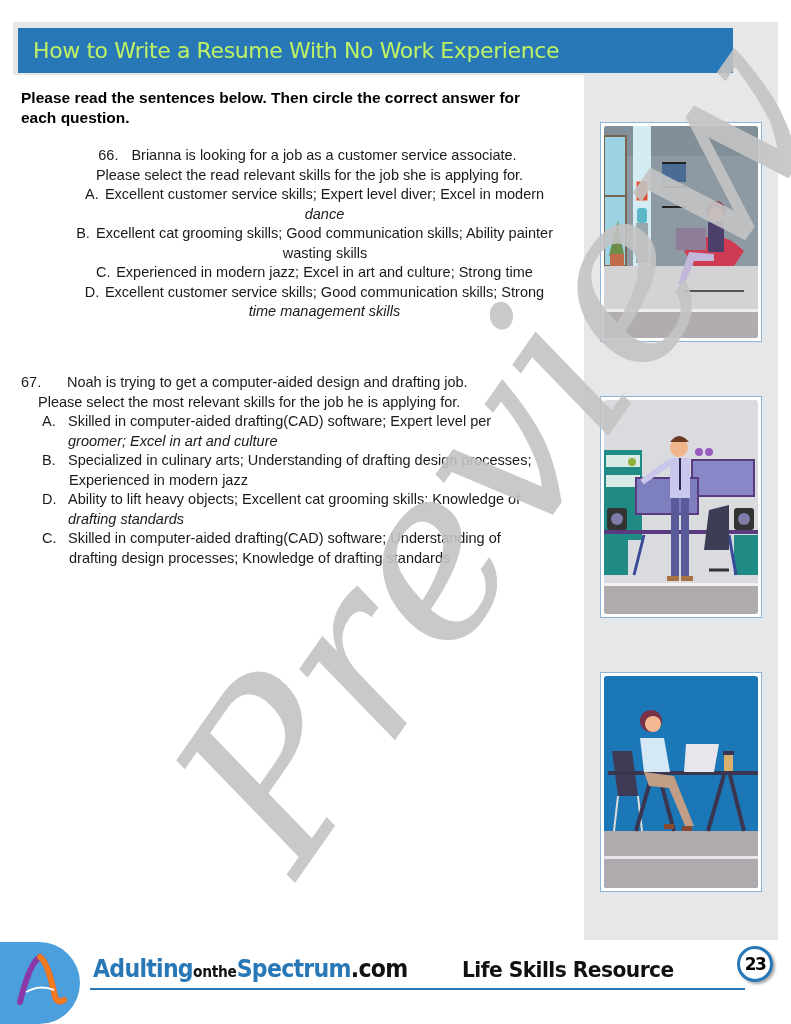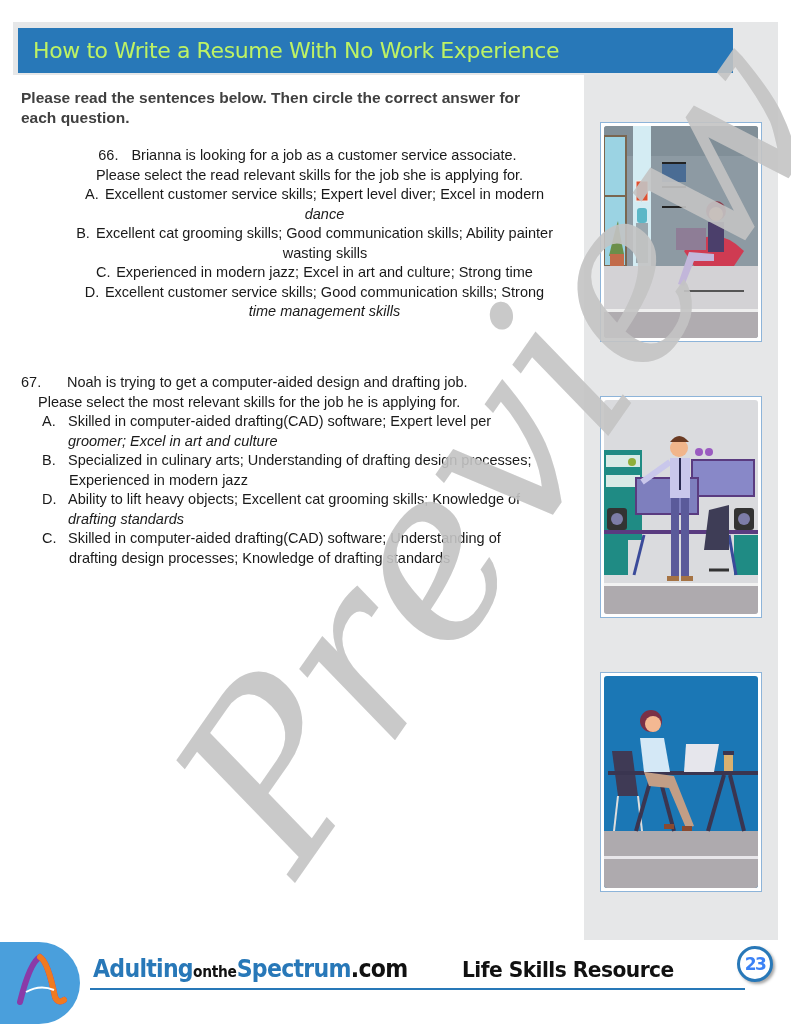--- a/index.html
+++ b/index.html
@@ -18,21 +18,21 @@
       color: #bef264; font-family: "DejaVu Sans", sans-serif;
       font-size: 22px; line-height: 45px; padding-left: 15px; box-sizing: border-box;
       letter-spacing: -0.4px;
     }
     .content {
       position: absolute; left: 13px; top: 75px; width: 571px; height: 865px;
       background: #ffffff;
     }
     .instructions {
       position: absolute; left: 21px; top: 88px; width: 550px;
-      font-size: 15.5px; font-weight: bold; line-height: 20px; color: #404040;
+      font-size: 15.5px; font-weight: bold; line-height: 20px; color: #000000;
     }
     .question { position: absolute; left: 21px; width: 560px; font-size: 14.5px; line-height: 19.5px; color: #1a1a1a; }
     .q-line { white-space: nowrap; }
     .q-num { display: inline-block; width: 46px; }
     .q-sub { padding-left: 17px; }
     .opt { padding-left: 21px; }
     .opt .letter { display: inline-block; width: 26px; }
     .opt .cont { padding-left: 26px; font-style: italic; }
     .opt .cont2 { padding-left: 27px; }
 
@@ -54,21 +54,21 @@
     .brand .small { font-size: 15px; color: #111; letter-spacing: -0.3px; }
     .brand .dark { color: #111; }
     .tagline {
       position: absolute; left: 462px; top: 957px; font-family: "DejaVu Sans", sans-serif;
       font-weight: bold; font-size: 22px; color: #111; letter-spacing: -0.6px;
       transform: scaleX(0.92); transform-origin: left;
     }
     .footer-line { position: absolute; left: 90px; top: 988px; width: 655px; height: 2px; background: #2878b8; }
     .page-num {
       position: absolute; left: 737px; top: 946px; width: 30px; height: 30px; border-radius: 50%;
-      border: 3px solid #2878b8; background: #fff; color: #3b82f6;
+      border: 3px solid #2878b8; background: #fff; color: #000000;
       font-family: "DejaVu Sans", sans-serif; font-weight: bold; font-size: 17px; line-height: 30px;
       text-align: center; letter-spacing: -1.5px; box-shadow: 2px 2px 3px rgba(0,0,0,0.35);
     }
     .watermark { position: absolute; left: 0; top: 0; width: 791px; height: 1024px; pointer-events: none; }
   </style>
 </head>
 <body>
 
 <div class="frame"></div>
 <div class="header">How to Write a Resume With No Work Experience</div>

